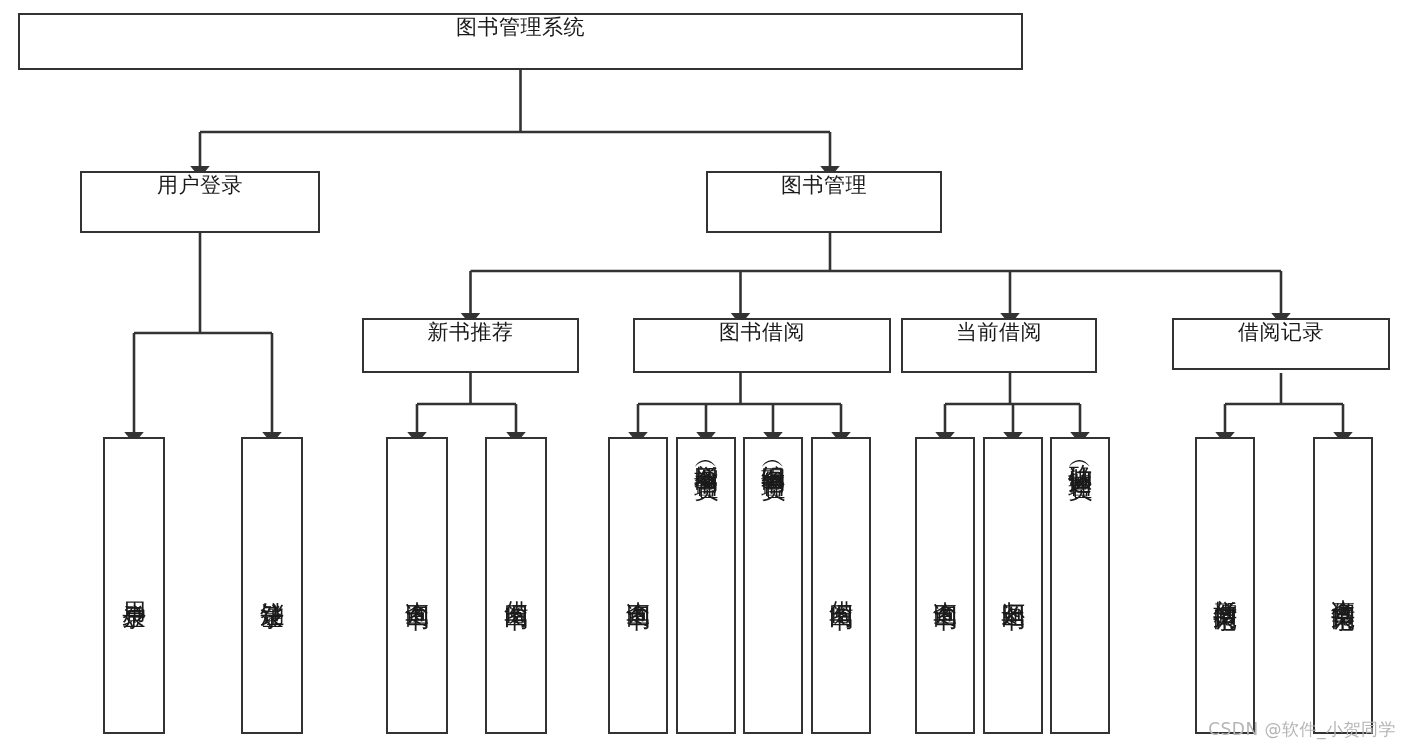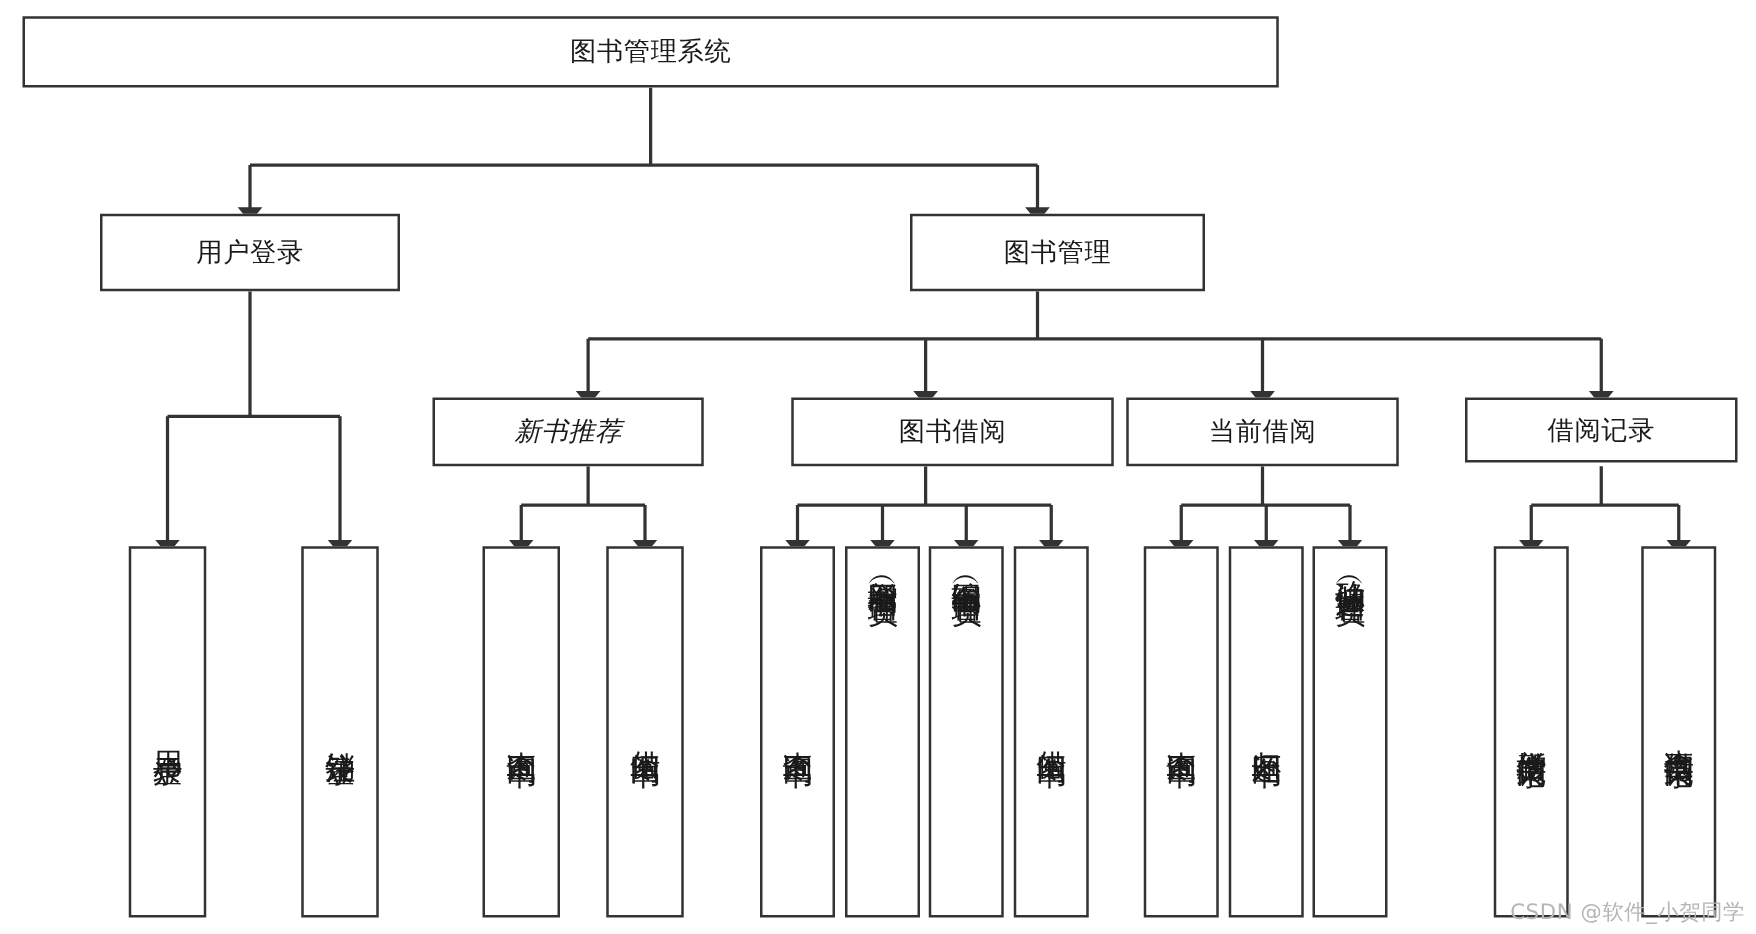--- a/index.html
+++ b/index.html
@@ -26,21 +26,20 @@
     width: 1405px;
     height: 747px;
     pointer-events: none;
   }
   .node {
     position: absolute;
     box-sizing: border-box;
     background: #ffffff;
     border: 2.5px solid #333333;
     display: flex;
-    align-items: center;
     justify-content: center;
     overflow: hidden;
   }
   .node-label {
     color: #1a1a1a;
     line-height: 1.18;
     white-space: pre;
     text-align: center;
   }
   .node.horizontal .node-label {
@@ -122,30 +121,30 @@
       </g>
   </svg>
 
   <div id="node-layer">
       <div class="node horizontal" style="left: 18px; top: 13px; width: 1005px; height: 57px;">
         <span class="node-label">图书管理系统</span>
       </div>
       <div class="node horizontal" style="left: 80px; top: 171px; width: 240px; height: 62px;">
         <span class="node-label">用户登录</span>
       </div>
-      <div class="node horizontal" style="left: 728px; top: 171px; width: 236px; height: 62px;">
+      <div class="node horizontal" style="left: 706px; top: 171px; width: 236px; height: 62px;">
         <span class="node-label">图书管理</span>
       </div>
-      <div class="node horizontal" style="left: 346px; top: 318px; width: 217px; height: 55px; font-style: italic;">
+      <div class="node horizontal" style="left: 362px; top: 318px; width: 217px; height: 55px;">
         <span class="node-label">新书推荐</span>
       </div>
       <div class="node horizontal" style="left: 633px; top: 318px; width: 258px; height: 55px;">
         <span class="node-label">图书借阅</span>
       </div>
-      <div class="node horizontal" style="left: 901px; top: 318px; width: 218px; height: 55px;">
+      <div class="node horizontal" style="left: 901px; top: 318px; width: 196px; height: 55px;">
         <span class="node-label">当前借阅</span>
       </div>
       <div class="node horizontal" style="left: 1172px; top: 318px; width: 218px; height: 52px;">
         <span class="node-label">借阅记录</span>
       </div>
       <div class="node vertical centered" style="left: 103px; top: 437px; width: 62px; height: 297px;">
         <span class="node-label">用户登录</span>
       </div>
       <div class="node vertical centered" style="left: 241px; top: 437px; width: 62px; height: 297px;">
         <span class="node-label">注销登录</span>

